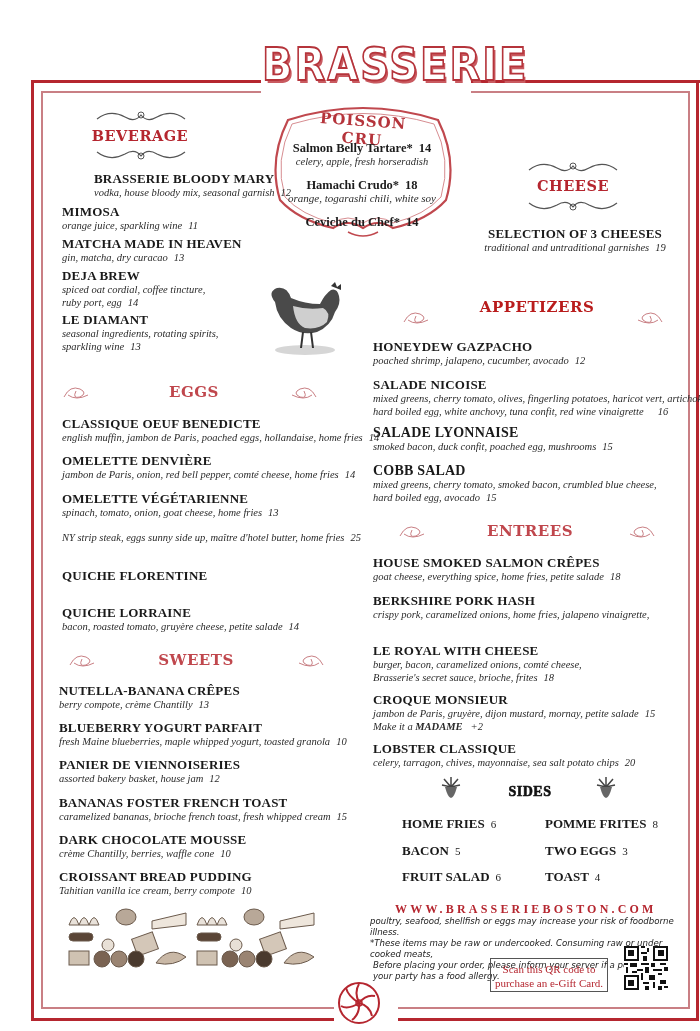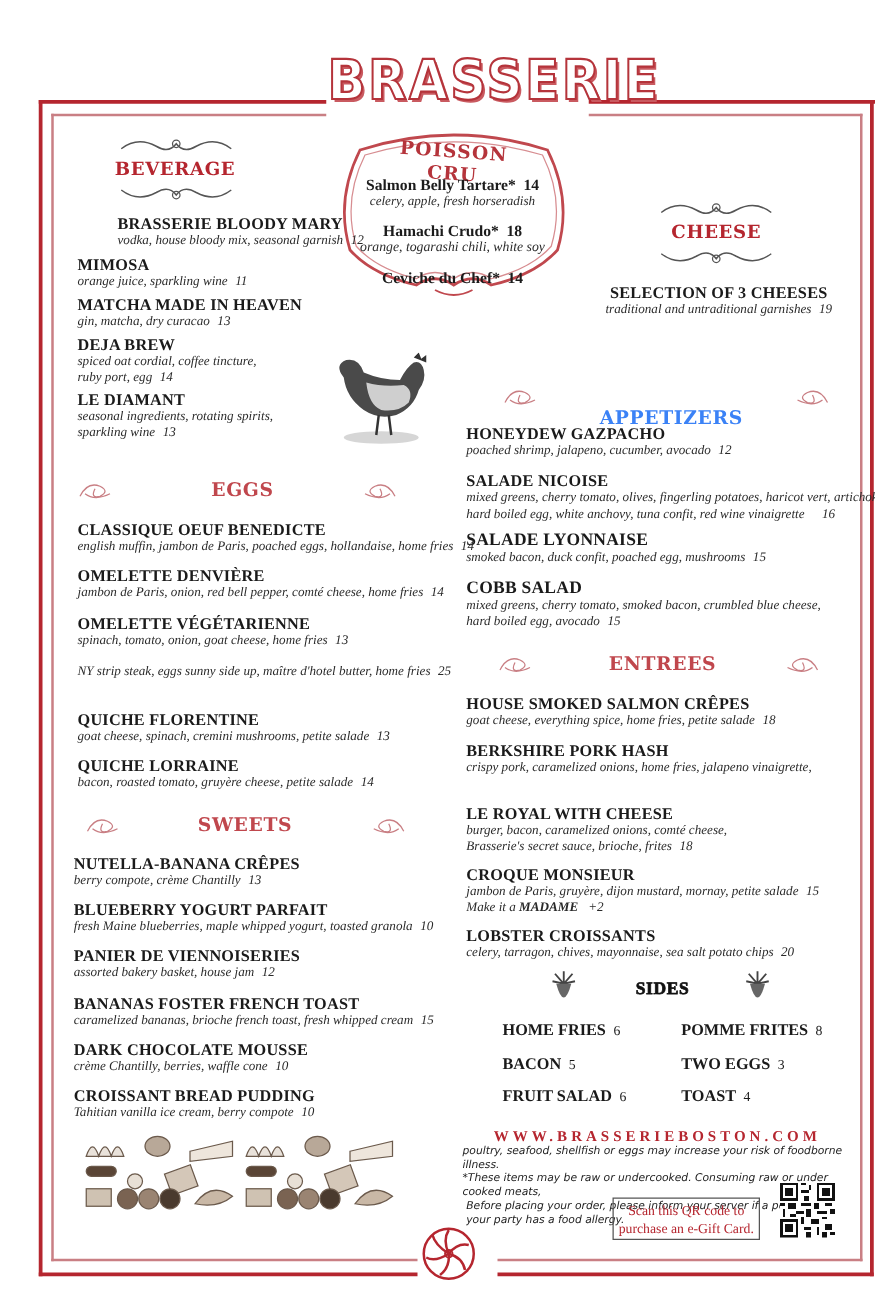--- a/index.html
+++ b/index.html
@@ -125,21 +125,21 @@
   <path d="M10 20 Q2 10 12 6 Q22 4 26 16 Q40 22 55 22 Q60 12 66 8 Q72 6 74 14 Q76 22 70 30 Q66 44 52 50 Q38 54 26 46 Q12 36 10 20 Z" fill="#4a4a4a"></path>
   <path d="M28 24 Q42 28 58 26 Q66 30 62 40 Q54 48 40 46 Q30 42 28 24 Z" fill="#cfcfcf"></path>
   <path d="M66 4 L70 0 L72 5 L76 2 L76 8 Z" fill="#333"></path>
   <line x1="38" y1="50" x2="36" y2="66" stroke="#333" stroke-width="2"></line>
   <line x1="46" y1="50" x2="48" y2="66" stroke="#333" stroke-width="2"></line>
 </svg>
 
 <svg class="flourish" style="left:402px;top:308px;" width="28" height="18" viewBox="0 0 28 18">
   <path d="M2 14 Q8 2 18 6 Q26 10 18 14 Q10 16 14 8 M6 12 Q14 18 26 12" fill="none" stroke="#c97f84" stroke-width="1"></path>
 </svg>
-<div class="sec-head" style="left:462px;top:325px;width:150px;font-size:15px;color:#3b82f6;">APPETIZERS</div>
+<div class="sec-head" style="left:462px;top:298px;width:150px;font-size:15px;color:#b91c1c;">APPETIZERS</div>
 <svg class="flourish" style="left:636px;top:308px;" width="28" height="18" viewBox="0 0 28 18">
   <path d="M26 14 Q20 2 10 6 Q2 10 10 14 Q18 16 14 8 M22 12 Q14 18 2 12" fill="none" stroke="#c97f84" stroke-width="1"></path>
 </svg>
 
 <div class="item" style="left:373px;top:339px;">
   <div class="item-name">HONEYDEW GAZPACHO</div>
   <div class="item-desc"><span>poached shrimp, jalapeno, cucumber, avocado</span><span class="price">12</span></div>
 </div>
 <div class="item" style="left:373px;top:377px;">
   <div class="item-name">SALADE NICOISE</div>
@@ -174,21 +174,20 @@
 </div>
 <div class="item" style="left:62px;top:491px;">
   <div class="item-name">OMELETTE VÉGÉTARIENNE</div>
   <div class="item-desc"><span>spinach, tomato, onion, goat cheese, home fries</span><span class="price">13</span></div>
 </div>
 <div class="item" style="left:62px;top:531px;">
   <div class="item-desc"><span>NY strip steak, eggs sunny side up, maître d'hotel butter, home fries</span><span class="price">25</span></div>
 </div>
 <div class="item" style="left:62px;top:568px;">
   <div class="item-name">QUICHE FLORENTINE</div>
-  <div class="item-desc"><span>goat cheese, spinach, cremini mushrooms, petite salade</span><span class="price">13</span></div>
 </div>
 <div class="item" style="left:62px;top:605px;">
   <div class="item-name">QUICHE LORRAINE</div>
   <div class="item-desc"><span>bacon, roasted tomato, gruyère cheese, petite salade</span><span class="price">14</span></div>
 </div>
 
 <svg class="flourish" style="left:68px;top:651px;" width="28" height="18" viewBox="0 0 28 18">
   <path d="M2 14 Q8 2 18 6 Q26 10 18 14 Q10 16 14 8 M6 12 Q14 18 26 12" fill="none" stroke="#c97f84" stroke-width="1"></path>
 </svg>
 <div class="sec-head" style="left:146px;top:651px;width:100px;font-size:15px;color:#c0474d;">SWEETS</div>
@@ -270,21 +269,21 @@
   <div class="item-name">LE ROYAL WITH CHEESE</div>
   <div class="item-desc">burger, bacon, caramelized onions, comté cheese,</div>
   <div class="item-desc"><span>Brasserie's secret sauce, brioche, frites</span><span class="price">18</span></div>
 </div>
 <div class="item" style="left:373px;top:692px;">
   <div class="item-name">CROQUE MONSIEUR</div>
   <div class="item-desc"><span>jambon de Paris, gruyère, dijon mustard, mornay, petite salade</span><span class="price">15</span></div>
   <div class="item-desc"><span>Make it a</span> <span style="font-weight:bold;">MADAME</span><span class="price" style="margin-left:8px;">+2</span></div>
 </div>
 <div class="item" style="left:373px;top:741px;">
-  <div class="item-name">LOBSTER CROISSANTS</div>
+  <div class="item-name">LOBSTER CLASSIQUE</div>
   <div class="item-desc"><span>celery, tarragon, chives, mayonnaise, sea salt potato chips</span><span class="price">20</span></div>
 </div>
 
 <svg class="abs" style="left:440px;top:775px;" width="22" height="32" viewBox="0 0 22 32">
   <path d="M4 4 L11 12 L18 4 M2 10 L11 12 L20 10 M11 2 L11 12" stroke="#444" stroke-width="1.5" fill="none"></path>
   <path d="M5 12 Q11 34 17 12 Z" fill="#666"></path>
 </svg>
 <div class="abs" style="left:490px;top:784px;width:80px;text-align:center;font-weight:bold;font-size:14px;color:#111;letter-spacing:0.5px;-webkit-text-stroke:0.6px #111;">SIDES</div>
 <svg class="abs" style="left:595px;top:775px;" width="22" height="32" viewBox="0 0 22 32">
   <path d="M4 4 L11 12 L18 4 M2 10 L11 12 L20 10 M11 2 L11 12" stroke="#444" stroke-width="1.5" fill="none"></path>

